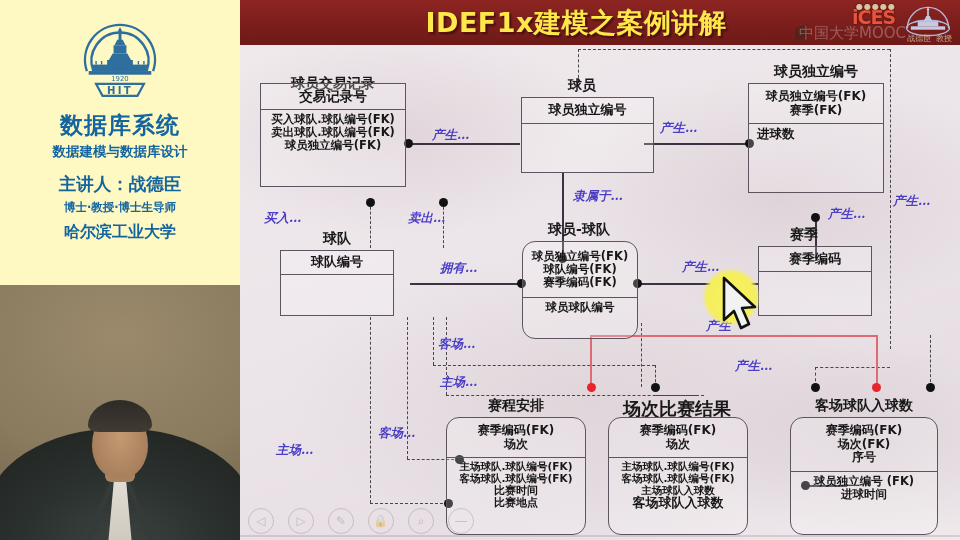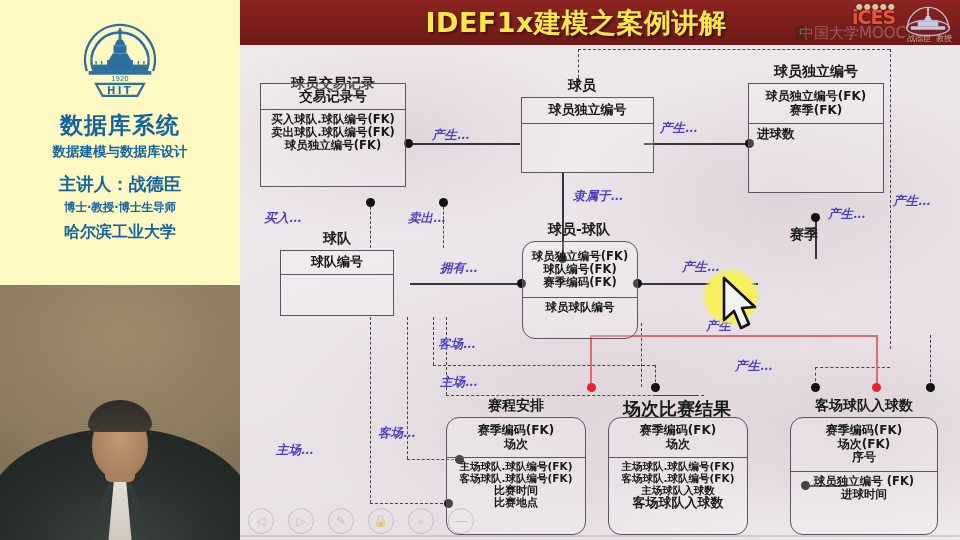--- a/index.html
+++ b/index.html
@@ -298,20 +298,26 @@
         <div class="row" style="font-size:11.5px;">球员独立编号(FK)</div>
         <div class="row" style="font-size:11.5px;">球队编号(FK)</div>
         <div class="row" style="font-size:11.5px;">赛季编码(FK)</div>
       </div>
       <div class="attrs" style="height:42px;">
         <div class="row" style="font-size:11.5px;">球员球队编号</div>
       </div>
     </div>
 
     <div class="ent-title" style="left:519px;top:181px;width:90px;font-size:14px;">赛季</div>
+    <div class="ent" style="left:518px;top:201px;width:114px;height:70px;">
+      <div class="pk" style="height:25px;">
+        <div class="row" style="font-size:13px;">赛季编码</div>
+      </div>
+      <div class="attrs" style="height:43px;"></div>
+    </div>
 
     <div class="ent-title" style="left:216px;top:352px;width:120px;font-size:14px;">赛程安排</div>
     <div class="ent dep" style="left:206px;top:372px;width:140px;height:118px;">
       <div class="pk" style="height:40px;">
         <div class="row" style="font-size:12px;">赛季编码(FK)</div>
         <div class="row" style="font-size:12px;">场次</div>
       </div>
       <div class="attrs" style="height:76px;">
         <div class="row" style="font-size:10.5px;">主场球队.球队编号(FK)</div>
         <div class="row" style="font-size:10.5px;">客场球队.球队编号(FK)</div>

